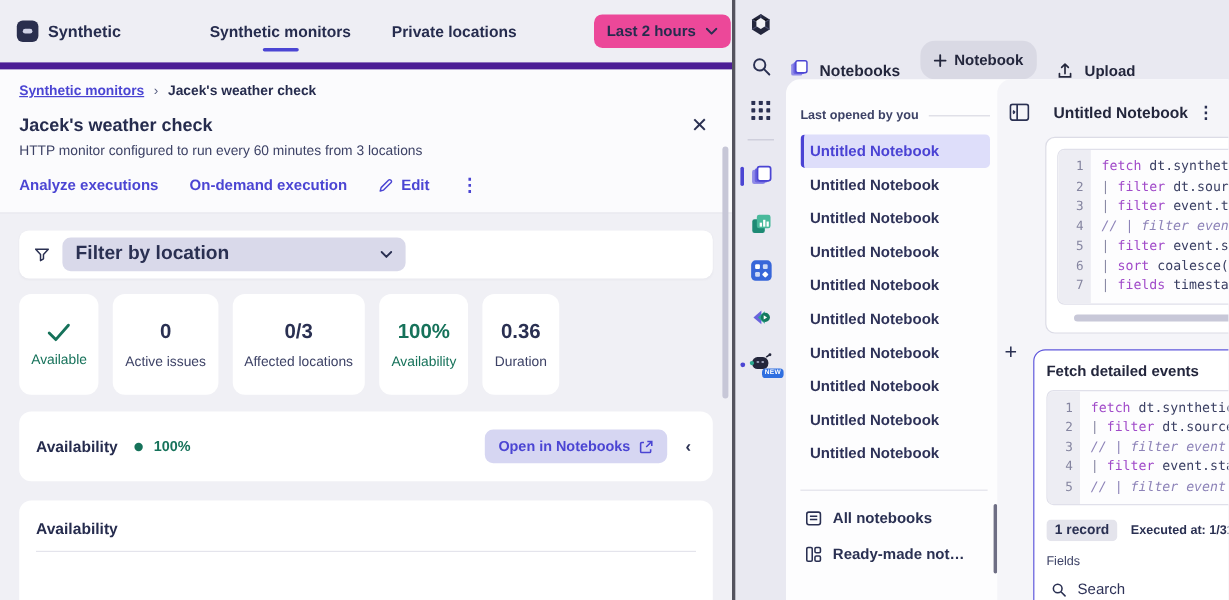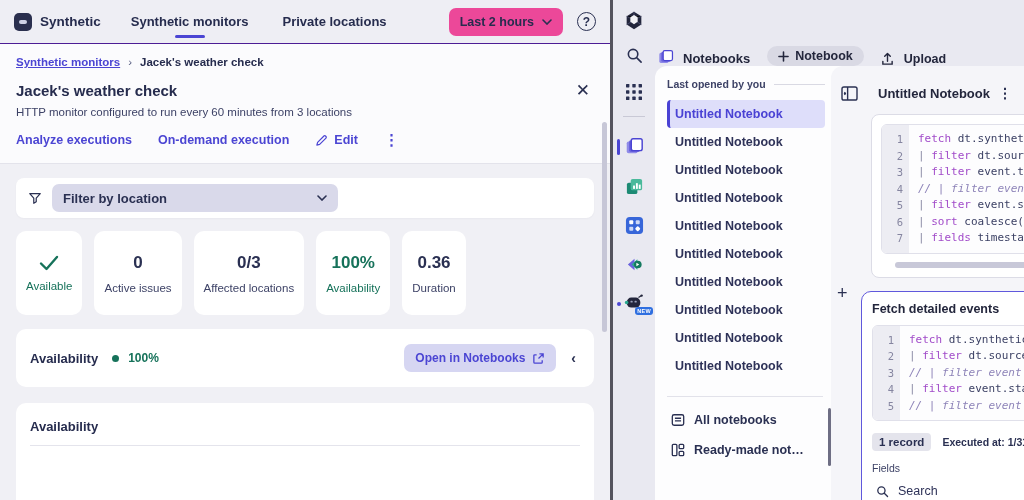--- a/index.html
+++ b/index.html
@@ -3,22 +3,22 @@
 <meta charset="utf-8">
 <style>
   * { margin:0; padding:0; box-sizing:border-box; }
   html,body { width:1024px; height:500px; overflow:hidden; background:#e9e9f1;
     font-family:"Liberation Sans", sans-serif; }
   .screen { width:1024px; height:500px; display:flex; position:relative; }
 
   
   .left-app { width:610px; height:500px; overflow:hidden; position:relative;
     background:#f0f0f5; flex:none; }
-  .topbar { height:44px; background:#eeeef4; display:flex; align-items:center;
-    padding:0 14px; border-bottom:1px solid #4c1d95; }
+  .topbar { height:58px; background:#eeeef4; display:flex; align-items:center;
+    padding:0 14px; border-bottom:6px solid #4c1d95;gap:44px; }
   .brand { display:flex; align-items:center; gap:8px; margin-right:30px; }
   .brand-icon { width:18px; height:18px; border-radius:5px; background:#2a2f4e;
     position:relative; }
   .brand-icon::after { content:""; position:absolute; left:5px; top:7px; width:8px;
     height:4px; border-radius:2px; background:#cfd2e6; }
   .brand-name { font-size:13.5px; font-weight:700; color:#262c4e; }
   .topnav { display:flex; gap:34px; }
   .topnav-item { font-size:13px; font-weight:700; color:#262c4e; position:relative;
     cursor:pointer; white-space:nowrap; }
   .topnav-item.active::after { content:""; position:absolute; left:50%; transform:translateX(-50%);
@@ -44,21 +44,21 @@
   .actions-row { margin-top:13px; padding-bottom:14px; display:flex; align-items:center; gap:26px; }
   .action-link { font-size:12.5px; font-weight:700; color:#4b45d3; cursor:pointer;
     display:flex; align-items:center; gap:6px; white-space:nowrap; }
   .kebab { color:#4b45d3; font-size:15px; font-weight:700; cursor:pointer; letter-spacing:0; }
 
   .content { padding:14px 16px 0 16px; }
   .filter-card { background:#fff; border-radius:8px; height:40px; display:flex;
     align-items:center; padding:0 12px; box-shadow:0 1px 2px rgba(40,40,80,.04); }
   .filter-pill { margin-left:10px; background:#d9d9ea; border-radius:7px; height:28px;
     width:286px; display:flex; align-items:center; padding:0 11px; cursor:pointer; }
-  .filter-pill-label { font-size:13px; font-weight:700; color:#2a3052; flex:1; }
+  .filter-pill-label { font-size:16px; font-weight:700; color:#2a3052; flex:1; }
 
   .stats-row { margin-top:13px; display:flex; gap:12px; margin-right:-40px; }
   .stat-card { background:#fff; border-radius:10px; height:84px; flex:none;
     display:flex; flex-direction:column; align-items:center; justify-content:center;
     gap:9px; padding:0 10px; }
   .stat-value { font-size:17px; font-weight:700; color:#2a3052; white-space:nowrap; }
   .stat-label { font-size:11.5px; color:#3d4266; white-space:nowrap; }
   .stat-card.green .stat-value, .stat-card.green .stat-label { color:#16725a; }
 
   .avail-panel { margin-top:14px; background:#fff; border-radius:10px; height:58px;
@@ -101,29 +101,29 @@
     border-radius:2px; background:#4b45d3; }
   .rail-dot { position:absolute; left:4px; top:8px; width:4px; height:4px; border-radius:50%;
     background:#4b45d3; }
   .new-badge { position:absolute; right:2px; bottom:-3px; background:#2f6fe0; color:#fff;
     font-size:5.5px; font-weight:700; border-radius:3px; padding:1px 2px; letter-spacing:.3px; }
 
   .right-col { flex:1; display:flex; flex-direction:column; min-width:0; }
   .nb-header { height:40px; flex:none; display:flex; align-items:flex-end; gap:9px;
     padding:0 10px 0 2px;margin-top:26px; }
   .nb-header-title { font-size:13px; font-weight:700; color:#23263c; margin-right:8px; }
-  .new-nb-btn { height:20px; background:#d9d9e4; border-radius:12px; display:flex;
+  .new-nb-btn { height:32px; background:#d9d9e4; border-radius:12px; display:flex;
     align-items:center; gap:6px; padding:0 11px; font-size:12.5px; font-weight:700;
     color:#23263c; cursor:pointer; white-space:nowrap; }
   .upload-btn { display:flex; align-items:center; gap:10px; font-size:12.5px; font-weight:700;
     color:#23263c; cursor:pointer; margin-left:8px; white-space:nowrap; }
 
   .nb-content { flex:1; background:#fdfdfe; border-top-left-radius:12px; display:flex;
     min-height:0; overflow:hidden; }
-  .nb-sidebar { width:176px; flex:none; padding:12px 6px 0 12px; position:relative; }
+  .nb-sidebar { width:176px; flex:none; padding:12px 6px 0 12px; position:relative;margin-top:12px; }
   .nb-section-row { display:flex; align-items:center; gap:8px; margin-bottom:10px; }
   .nb-section-label { font-size:10.5px; font-weight:700; color:#3d4266; white-space:nowrap; }
   .nb-section-line { flex:1; height:1px; background:#d9d9e3; }
   .nb-item { height:28px; display:flex; align-items:center; font-size:12.5px; font-weight:700;
     color:#2e3258; padding:0 8px; border-radius:4px; cursor:pointer; white-space:nowrap; }
   .nb-item.selected { background:#dedefa; color:#4a42d4; border-left:3px solid #4a42d4;
     padding-left:5px; }
   .nb-sidebar-divider { margin:16px 2px 8px 0; height:1px; background:#e2e2ea; }
   .nb-foot-item { height:30px; display:flex; align-items:center; gap:9px; font-size:12.5px;
     font-weight:700; color:#2a3052; cursor:pointer; padding:0 4px; white-space:nowrap; }

